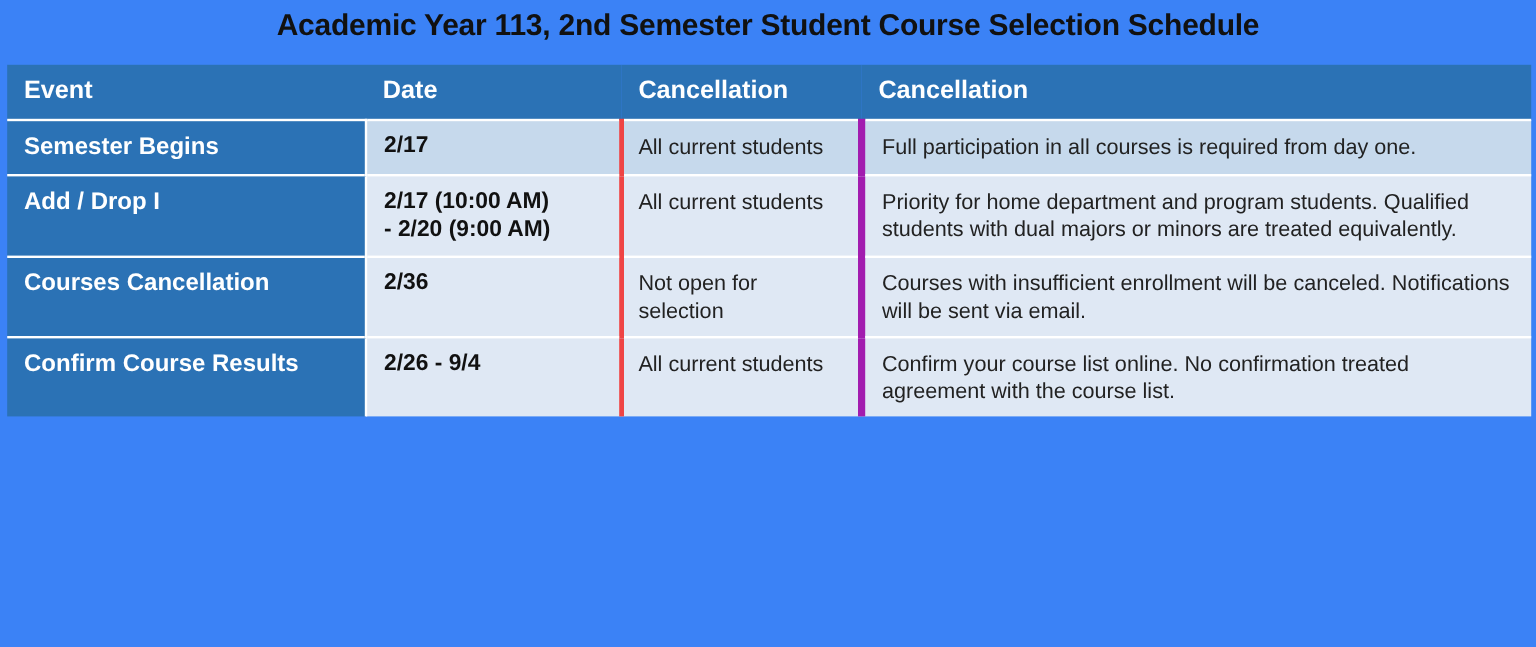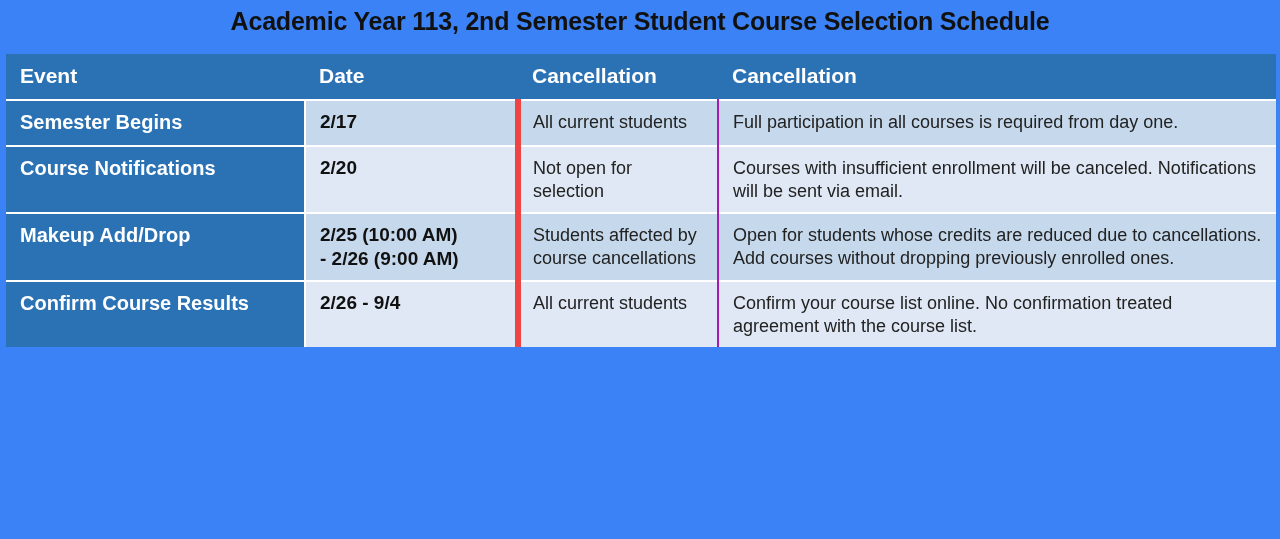--- a/index.html
+++ b/index.html
@@ -80,30 +80,30 @@
     padding: 9px 24px 9px 14px;
     border-right: 2px solid #ffffff;
     white-space: nowrap;
   }
 
   td.dt {
     color: #111111;
     font-size: 19px;
     font-weight: bold;
     padding: 9px 10px 9px 14px;
-    border-right: 6px solid #ef4444;
+    border-right: 4px solid #ef4444;
     white-space: pre-line;
   }
 
   td.pt {
     color: #222222;
     font-size: 18px;
     font-weight: normal;
     padding: 10px 12px 9px 12px;
-    border-right: 2px solid #a21caf;
+    border-right: 6px solid #a21caf;
   }
 
   td.ds {
     color: #222222;
     font-size: 18px;
     font-weight: normal;
     padding: 10px 14px 9px 14px;
   }
 
   tbody tr.band-a td.dt,
@@ -139,36 +139,36 @@
       </thead>
       <tbody>
 
         <tr class="band-a">
           <td class="ev">Semester Begins</td>
           <td class="dt">2/17</td>
           <td class="pt">All current students</td>
           <td class="ds">Full participation in all courses is required from day one.</td>
         </tr>
 
+        <tr class="band-b">
+          <td class="ev">Add / Drop I</td>
+          <td class="dt">2/17 (10:00 AM)
+- 2/20 (9:00 AM)</td>
+          <td class="pt">All current students</td>
+          <td class="ds">Priority for home department and program students. Qualified students with dual majors or minors are treated equivalently.</td>
+        </tr>
 
 
         <tr class="band-b">
-          <td class="ev">Course Notifications</td>
-          <td class="dt">2/20</td>
+          <td class="ev">Courses Cancellation</td>
+          <td class="dt">2/36</td>
           <td class="pt">Not open for selection</td>
           <td class="ds">Courses with insufficient enrollment will be canceled. Notifications will be sent via email.</td>
         </tr>
 
-        <tr class="band-a">
-          <td class="ev">Makeup Add/Drop</td>
-          <td class="dt">2/25 (10:00 AM)
-- 2/26 (9:00 AM)</td>
-          <td class="pt">Students affected by course cancellations</td>
-          <td class="ds">Open for students whose credits are reduced due to cancellations. Add courses without dropping previously enrolled ones.</td>
-        </tr>
 
         <tr class="band-b">
           <td class="ev">Confirm Course Results</td>
           <td class="dt">2/26 - 9/4</td>
           <td class="pt">All current students</td>
           <td class="ds">Confirm your course list online. No confirmation treated agreement with the course list.</td>
         </tr>
 
       </tbody>
     </table>

